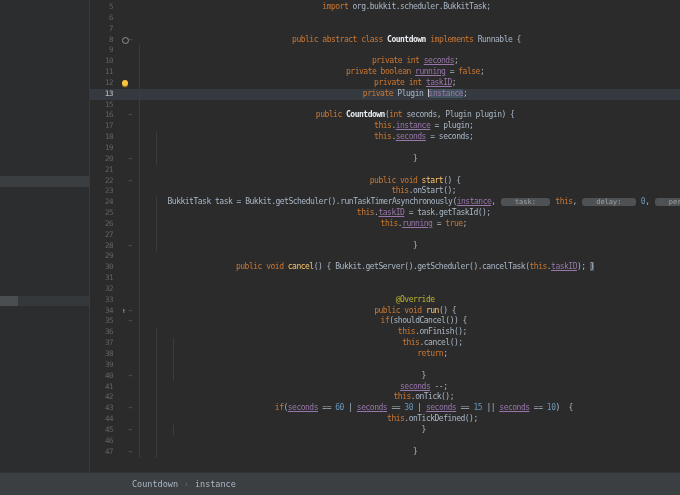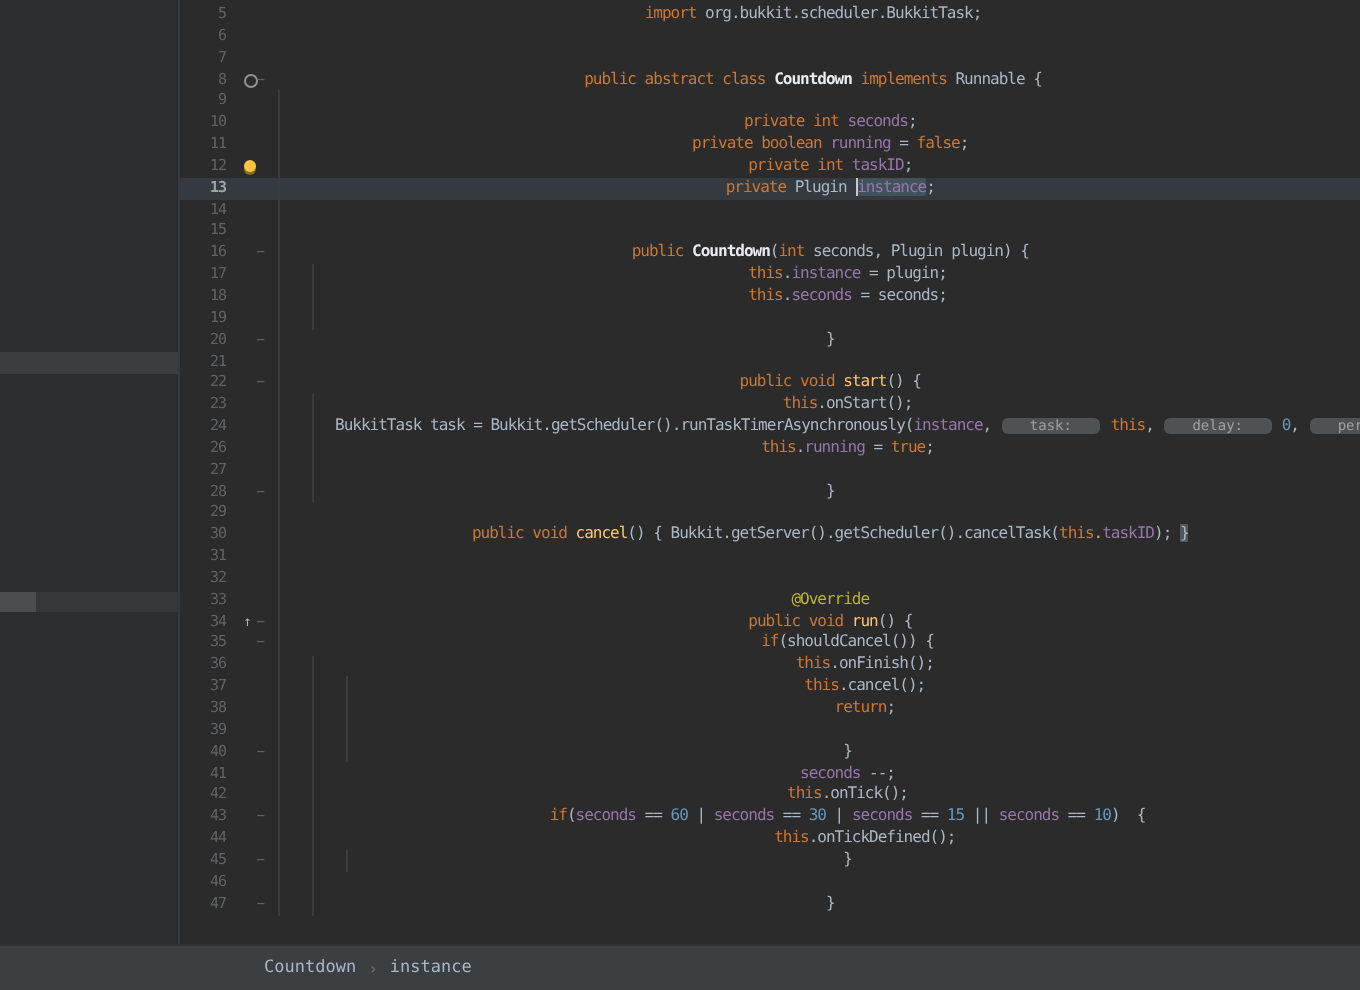--- a/index.html
+++ b/index.html
@@ -24,21 +24,21 @@
 
   .row{display:flex;height:10.85px;line-height:10.85px;font-size:8px;letter-spacing:-0.5px;}
   .ln{flex:0 0 28px;width:28px;text-align:right;color:var(--lineNum,#606366);
       padding-right:4px;box-sizing:border-box;font-size:7.5px;}
   .row.cur .ln{color:var(--lineNumActive,#a4a3a3);font-weight:bold;}
   .icol{flex:0 0 16px;width:16px;position:relative;}
   .code{flex:1;white-space:pre;overflow:hidden;color:var(--pl,#a9b7c6);text-align:center;}
 
   .t-kw{color:var(--kw,#cc7832);}
   .t-pl{color:var(--pl,#a9b7c6);}
-  .t-fld{color:var(--fld,#9876aa);}
+  .t-fld{color:var(--fld,#9876aa);text-decoration:underline;}
   .t-mth{color:var(--mth,#ffc66d);}
   .t-num{color:var(--num,#6897bb);}
   .t-ann{color:var(--ann,#bbb529);}
   .t-cls{color:var(--cls,#e8ecf0);font-weight:bold;}
   .t-sel{color:var(--fld,#9876aa);background:var(--sel,#41525c);border-radius:1px;}
   .t-brc{background:var(--brace,#50565a);}
   .t-hint{background:var(--hintBg,#4f5254);color:var(--hintFg,#9da1a4);
           border-radius:3px;padding:0 14px;margin:0 1px;font-size:7px;letter-spacing:0;}
   .caret{display:inline-block;width:1px;height:9px;background:#c8c8c8;
          vertical-align:middle;margin-top:-1px;}
@@ -123,25 +123,20 @@
             <span class="ic-bulb"></span>
           </span>
           <span class="code"><span class="t-pl">    </span><span class="t-kw">private int </span><span class="t-fld">taskID</span><span class="t-pl">;</span></span>
         </div>
         <div class="row cur">
           <span class="ln">13</span>
           <span class="icol"></span>
           <span class="code"><span class="t-pl">    </span><span class="t-kw">private</span><span class="t-pl"> Plugin </span><span class="caret"></span><span class="t-sel">instance</span><span class="t-pl">;</span></span>
         </div>
         <div class="row">
-          <span class="ln">14</span>
-          <span class="icol"></span>
-          <span class="code"></span>
-        </div>
-        <div class="row">
           <span class="ln">15</span>
           <span class="icol"></span>
           <span class="code"></span>
         </div>
         <div class="row">
           <span class="ln">16</span>
           <span class="icol">
             <span class="fold">−</span>
           </span>
           <span class="code"><span class="t-pl">    </span><span class="t-kw">public </span><span class="t-cls">Countdown</span><span class="t-pl">(</span><span class="t-kw">int</span><span class="t-pl"> seconds, Plugin plugin) {</span></span>
@@ -182,20 +177,25 @@
         </div>
         <div class="row">
           <span class="ln">23</span>
           <span class="icol"></span>
           <span class="code"><span class="t-pl">        </span><span class="t-kw">this</span><span class="t-pl">.onStart();</span></span>
         </div>
         <div class="row">
           <span class="ln">24</span>
           <span class="icol"></span>
           <span class="code"><span class="t-pl">        BukkitTask task = Bukkit.getScheduler().runTaskTimerAsynchronously(</span><span class="t-fld">instance</span><span class="t-pl">, </span><span class="t-hint">task:</span><span class="t-pl"> </span><span class="t-kw">this</span><span class="t-pl">, </span><span class="t-hint">delay:</span><span class="t-pl"> </span><span class="t-num">0</span><span class="t-pl">, </span><span class="t-hint">period:</span><span class="t-pl"> </span><span class="t-num">20</span><span class="t-pl"> * </span><span class="t-fld">seconds</span></span>
+        </div>
+        <div class="row">
+          <span class="ln">25</span>
+          <span class="icol"></span>
+          <span class="code"><span class="t-pl">        </span><span class="t-kw">this</span><span class="t-pl">.</span><span class="t-fld">taskID</span><span class="t-pl"> = task.getTaskId();</span></span>
         </div>
         <div class="row">
           <span class="ln">26</span>
           <span class="icol"></span>
           <span class="code"><span class="t-pl">        </span><span class="t-kw">this</span><span class="t-pl">.</span><span class="t-fld">running</span><span class="t-pl"> = </span><span class="t-kw">true</span><span class="t-pl">;</span></span>
         </div>
         <div class="row">
           <span class="ln">27</span>
           <span class="icol"></span>
           <span class="code"></span>

